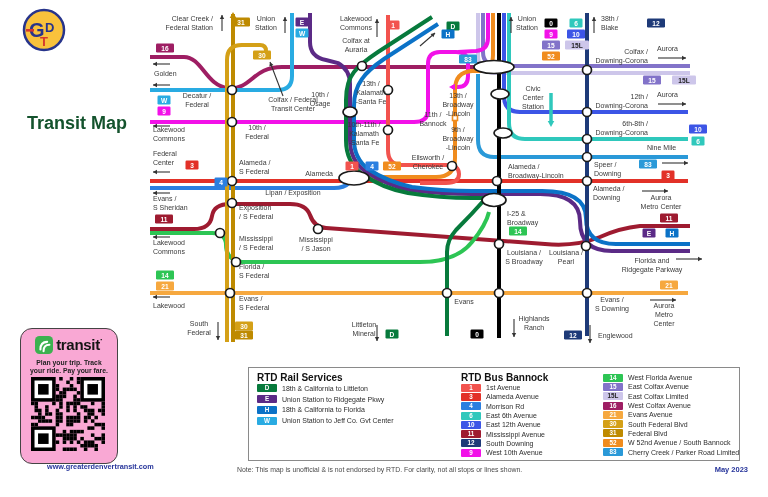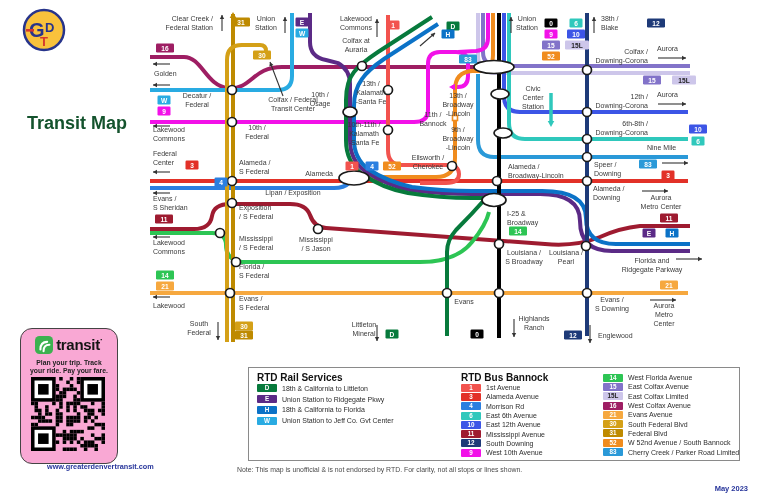--- a/index.html
+++ b/index.html
@@ -24,21 +24,21 @@
               border:1px solid #8a8a8a;}
   .lcol{position:absolute;top:4px;}
   .lhead{font-size:10px;font-weight:bold;color:#111;height:11px;}
   .lrow{display:flex;align-items:center;white-space:nowrap;}
   .lrow.rail{height:10.8px;}
   .lrow.bus{height:9.3px;}
   .lbadge{display:inline-block;width:20px;height:8px;line-height:8.5px;font-size:6.3px;font-weight:bold;
           color:#fff;text-align:center;border-radius:1px;margin-right:5px;flex:0 0 20px;}
   .ldesc{font-size:7px;color:#2d2d2d;}
   .note{position:absolute;left:237px;top:466px;font-size:6.9px;color:#4a4a4a;}
-  .date{position:absolute;right:20px;top:465px;font-size:7.5px;font-weight:bold;color:#27359B;margin-top:19px;}
+  .date{position:absolute;right:20px;top:465px;font-size:7.5px;font-weight:bold;color:#27359B;}
   svg text{font-family:"Liberation Sans",sans-serif;}
 </style>
 </head>
 <body>
 
 <div class="canvas">
 
   <svg class="abs" style="left:22px;top:8px" width="44" height="44" viewBox="0 0 44 44">
     <circle cx="22" cy="22" r="20" fill="#F9C23C" stroke="#27348B" stroke-width="2.5"></circle>
     <text x="7" y="29" font-size="20" font-weight="bold" fill="#27348B">G</text>

